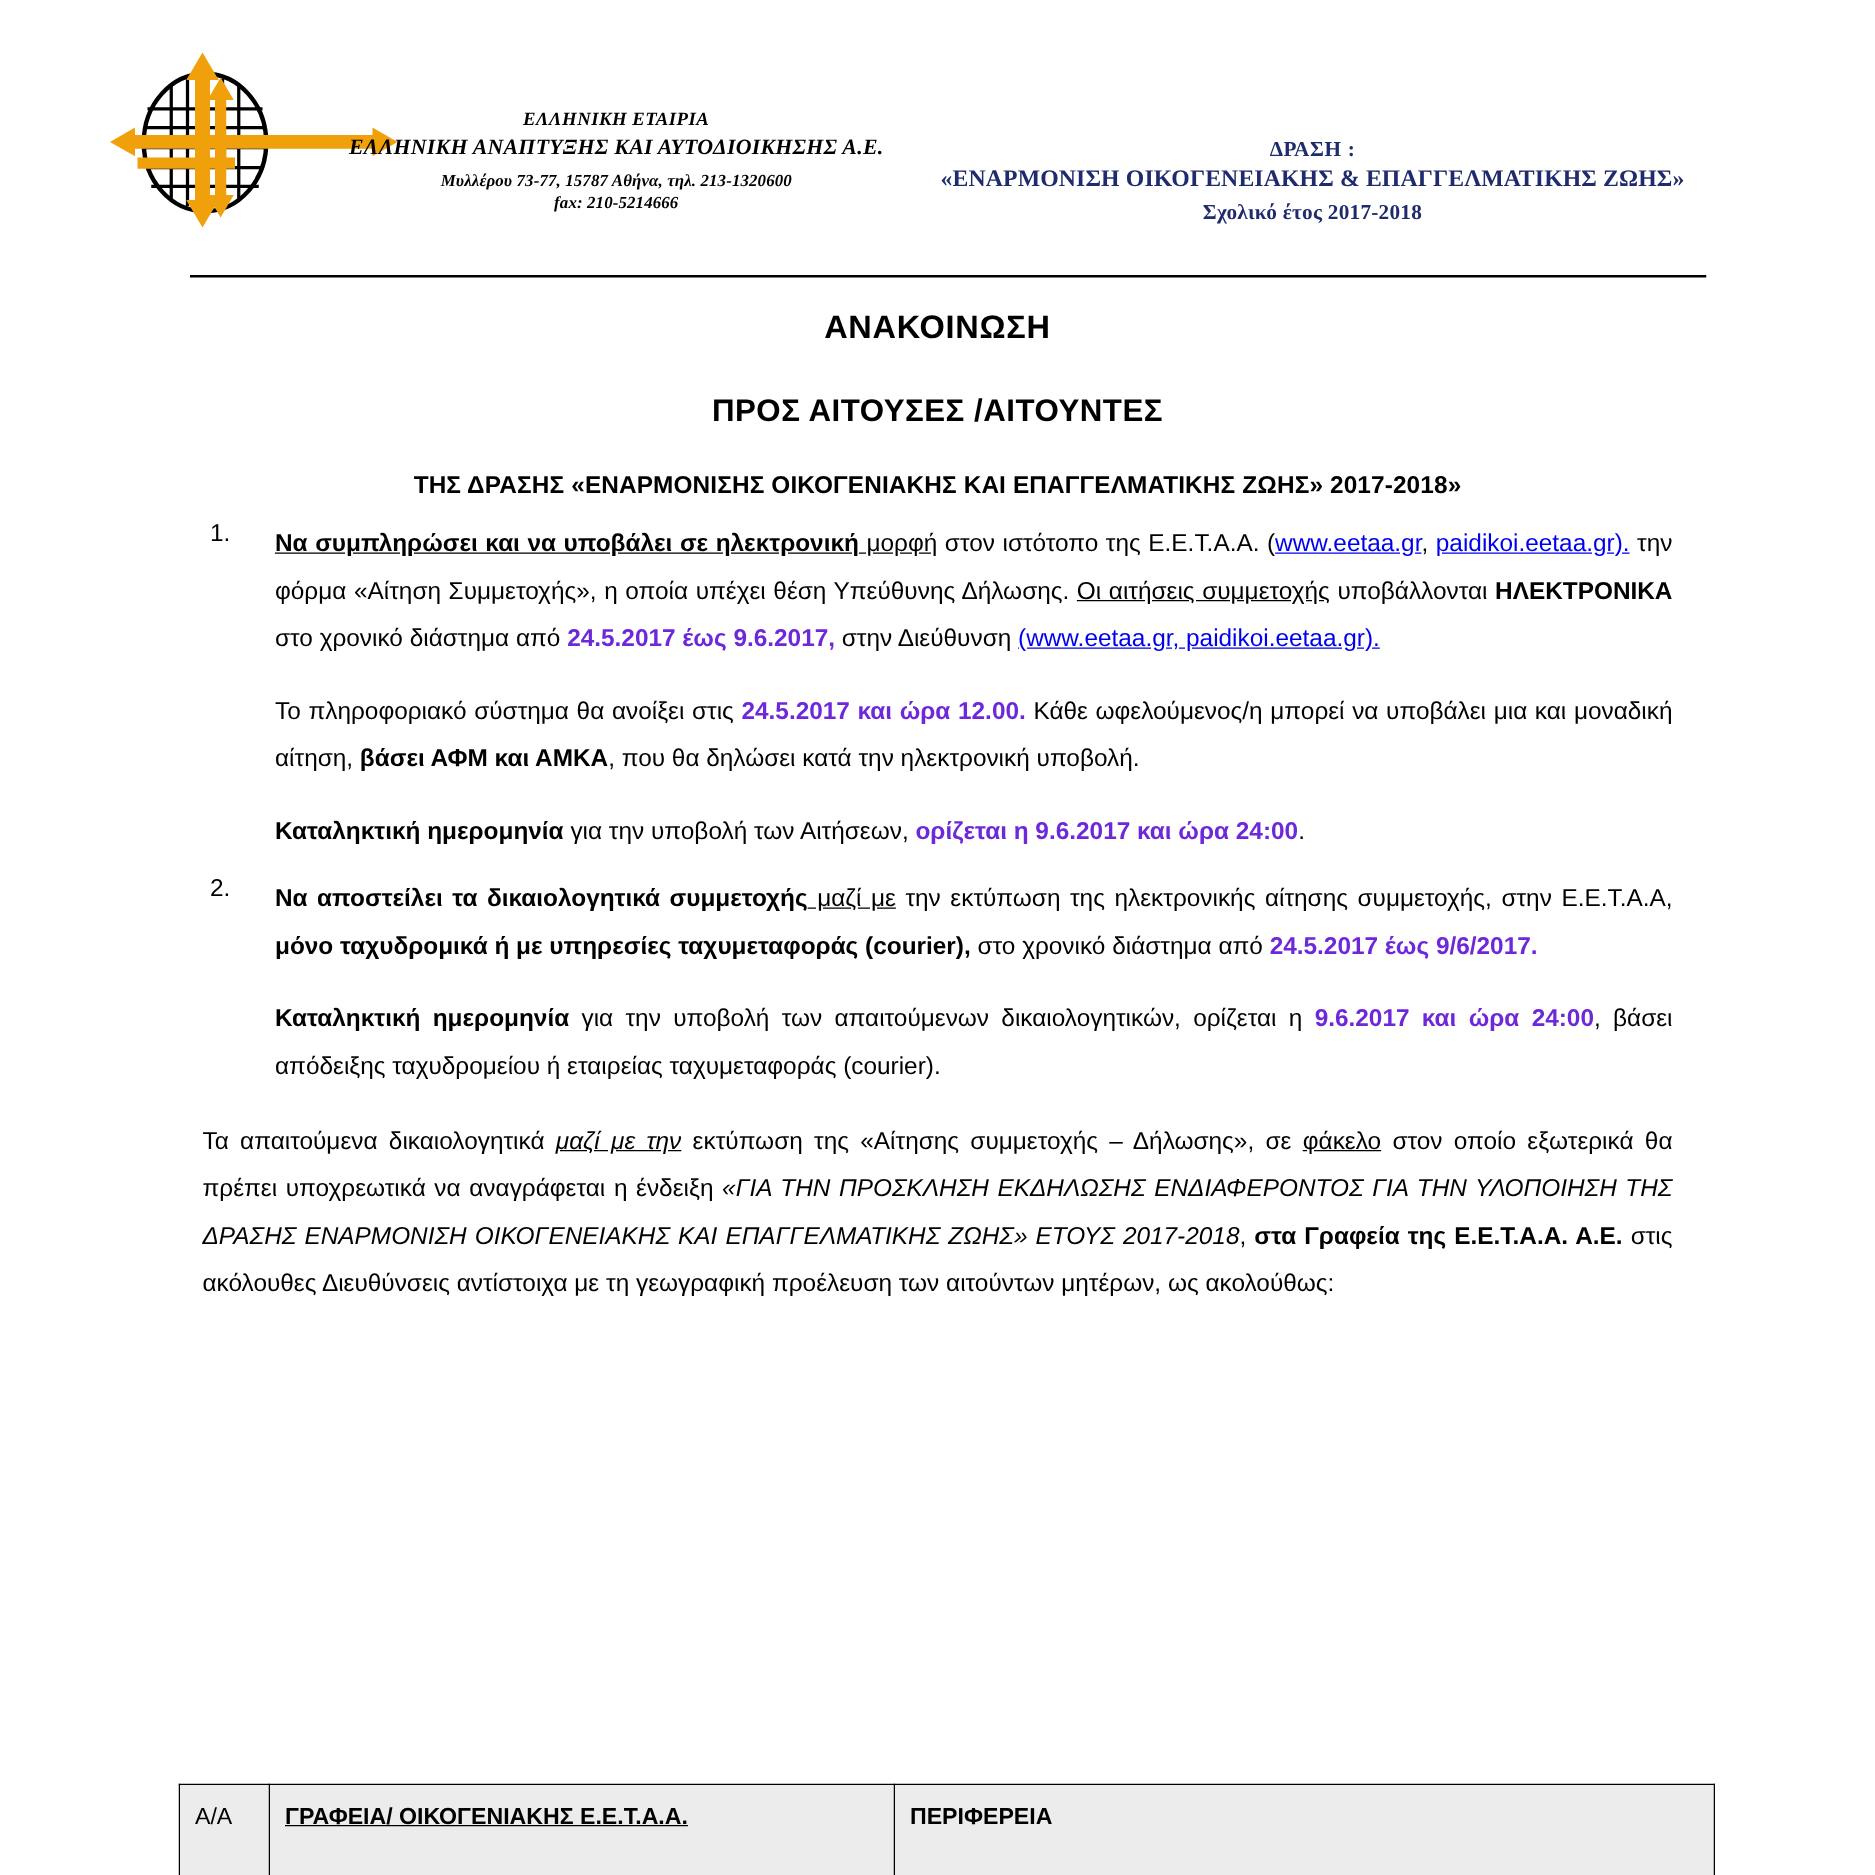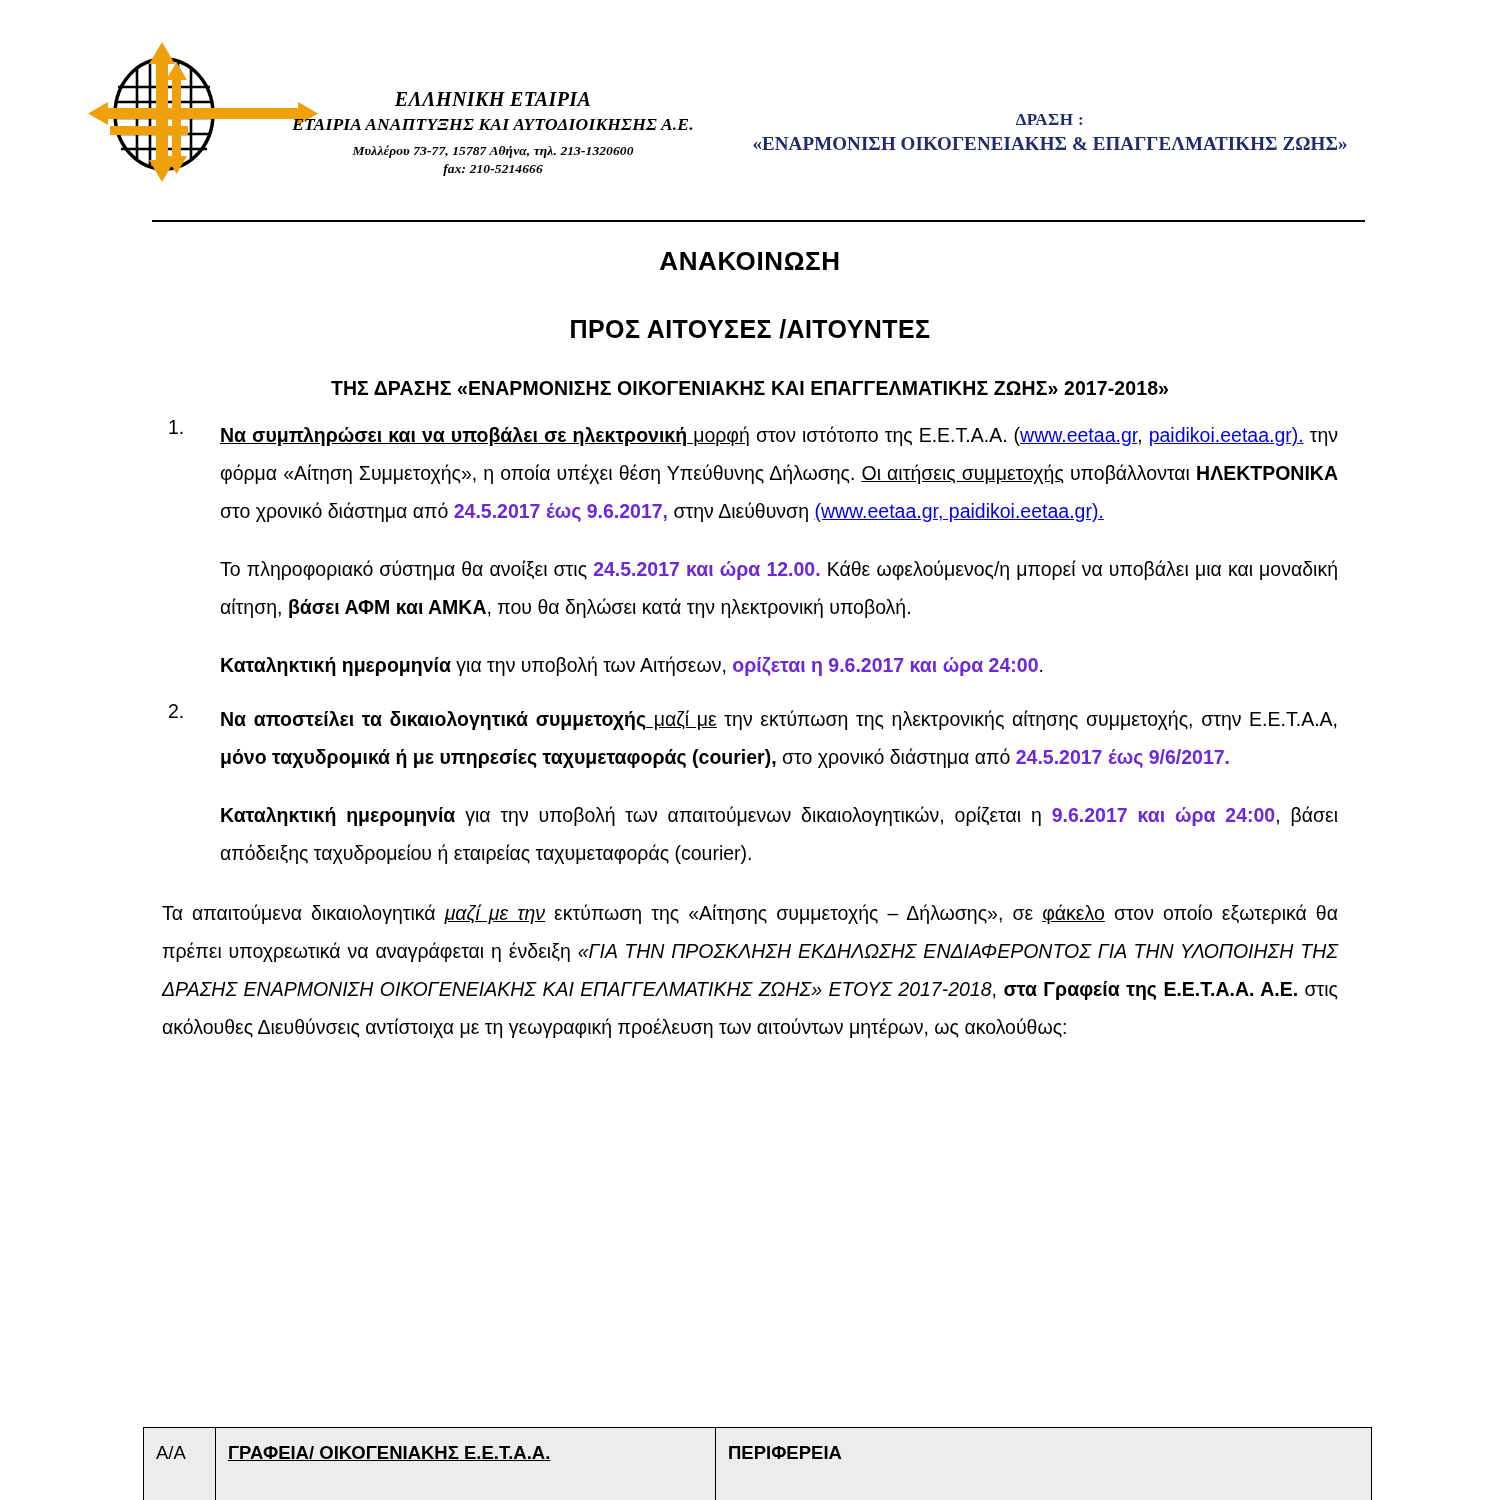--- a/index.html
+++ b/index.html
@@ -51,21 +51,21 @@
     left: 190px;
     top: 45px;
     width: 430px;
     text-align: center;
     font-family: "Liberation Serif", serif;
     font-weight: bold;
     font-style: italic;
     color: #000;
     line-height: 1.28;
   }
-  .org-name-1 { font-size: 20px; letter-spacing: 0.4px; }
+  .org-name-1 { font-size: 15px; letter-spacing: 0.4px; }
   .org-name-2 { font-size: 17.5px; letter-spacing: 0.2px; white-space: nowrap; }
   .org-addr {
     font-size: 13.5px;
     margin-top: 7px;
     line-height: 1.32;
     letter-spacing: 0.1px;
   }
 
   .action-block {
     position: absolute;
@@ -255,31 +255,32 @@
           </g>
 
           <g fill="#F0A00A">
             <rect x="22" y="84" width="78" height="9"></rect>
           </g>
         </svg>
       </div>
 
       <div class="org-lines">
         <div class="org-name-1">ΕΛΛΗΝΙΚΗ ΕΤΑΙΡΙΑ</div>
-        <div class="org-name-2">ΕΤΑΙΡΙΑ ΑΝΑΠΤΥΞΗΣ ΚΑΙ ΑΥΤΟΔΙΟΙΚΗΣΗΣ Α.Ε.</div>
+        <div class="org-name-2">ΕΛΛΗΝΙΚΗ ΑΝΑΠΤΥΞΗΣ ΚΑΙ ΑΥΤΟΔΙΟΙΚΗΣΗΣ Α.Ε.</div>
         <div class="org-addr">
           <div>Μυλλέρου 73-77, 15787 Αθήνα, τηλ. 213-1320600</div>
           <div>fax: 210-5214666</div>
         </div>
       </div>
     </div>
 
     <div class="action-block">
       <div class="action-l1">ΔΡΑΣΗ :</div>
       <div class="action-l2">«ΕΝΑΡΜΟΝΙΣΗ ΟΙΚΟΓΕΝΕΙΑΚΗΣ &amp;  ΕΠΑΓΓΕΛΜΑΤΙΚΗΣ ΖΩΗΣ»</div>
+      <div class="action-l3">Σχολικό έτος 2017-2018</div>
     </div>
 
     <div class="rule"></div>
   </div>
 
   <div class="content">
 
     <div class="title-main t-center">ΑΝΑΚΟΙΝΩΣΗ</div>
     <div class="title-sub t-center">ΠΡΟΣ ΑΙΤΟΥΣΕΣ /ΑΙΤΟΥΝΤΕΣ</div>
     <div class="title-third t-center">ΤΗΣ ΔΡΑΣΗΣ «ΕΝΑΡΜΟΝΙΣΗΣ ΟΙΚΟΓΕΝΙΑΚΗΣ ΚΑΙ ΕΠΑΓΓΕΛΜΑΤΙΚΗΣ ΖΩΗΣ» 2017-2018»</div>

